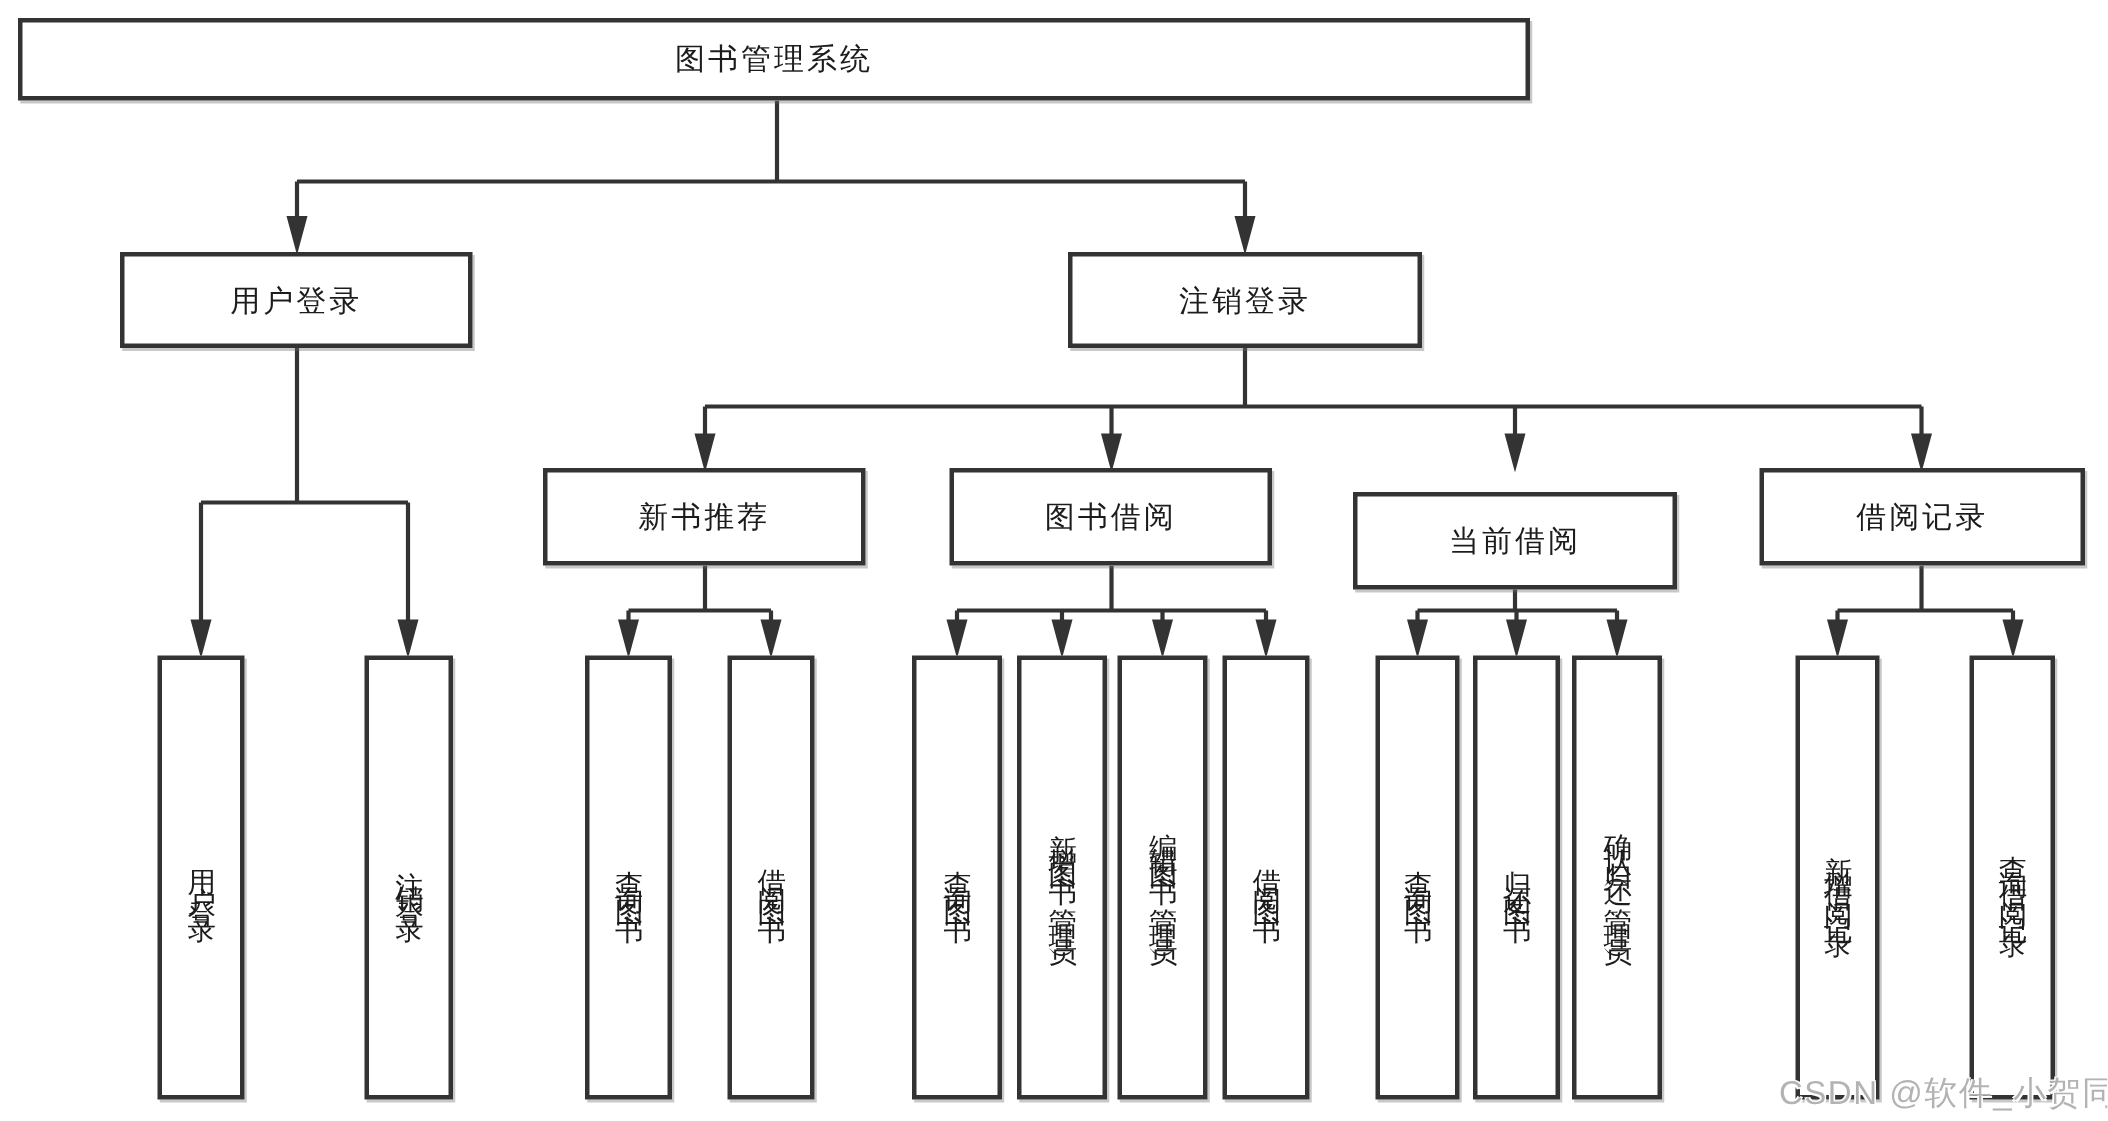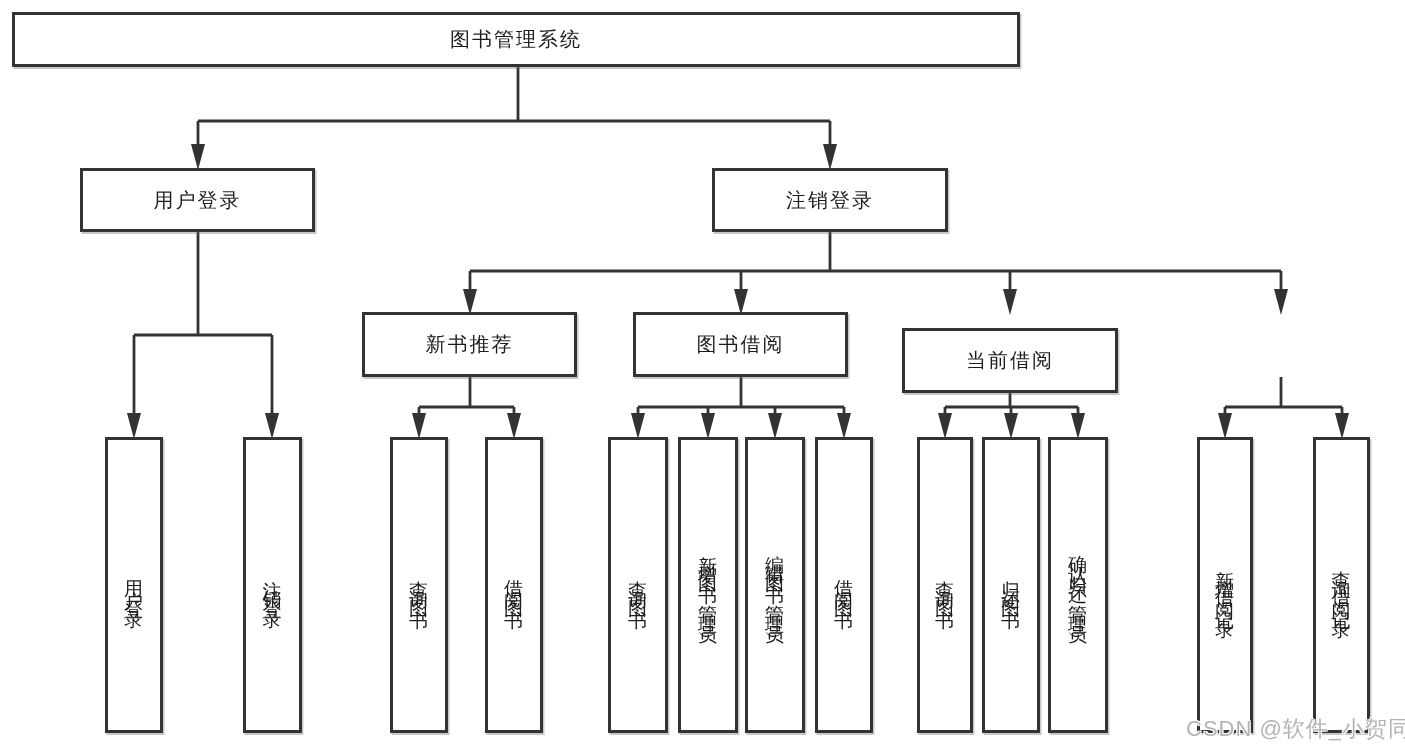--- a/index.html
+++ b/index.html
@@ -135,20 +135,23 @@
 
   <div class="box h" style="left:362px;top:312px;width:215px;height:65px">
     <span>新书推荐</span>
   </div>
   <div class="box h" style="left:633px;top:312px;width:215px;height:65px">
     <span>图书借阅</span>
   </div>
   <div class="box h" style="left:902px;top:328px;width:216px;height:65px">
     <span>当前借阅</span>
   </div>
+  <div class="box h" style="left:1173px;top:312px;width:217px;height:65px">
+    <span>借阅记录</span>
+  </div>
 
   <div class="box v" style="left:105px;top:437px;width:58px;height:296px">
     <span>用户登录</span>
   </div>
   <div class="box v" style="left:243px;top:437px;width:59px;height:296px">
     <span>注销登录</span>
   </div>
 
   <div class="box v" style="left:390px;top:437px;width:58px;height:296px">
     <span>查询图书</span>

